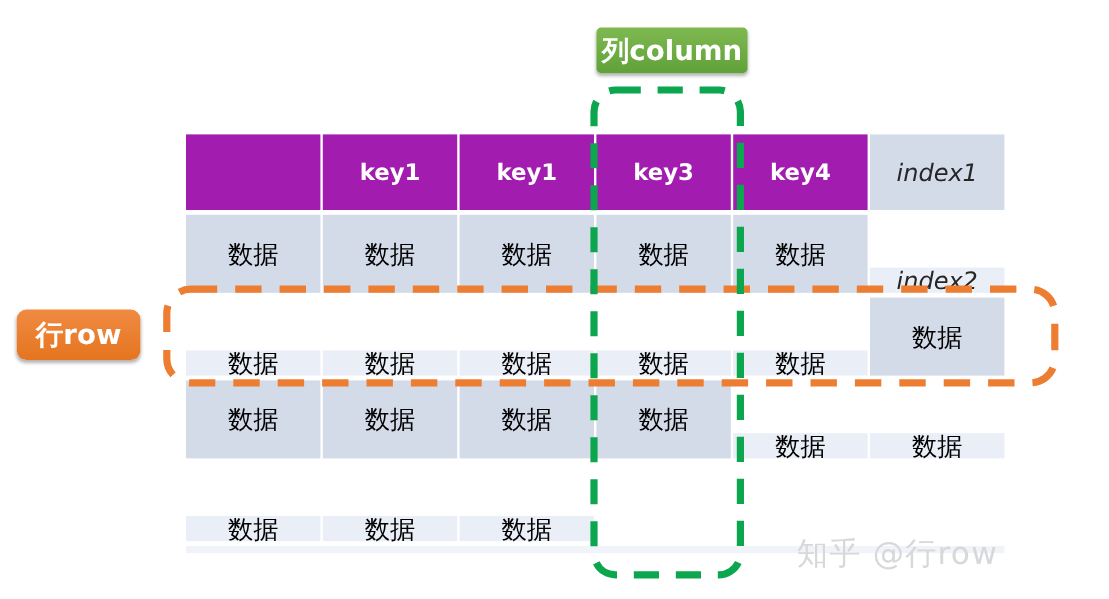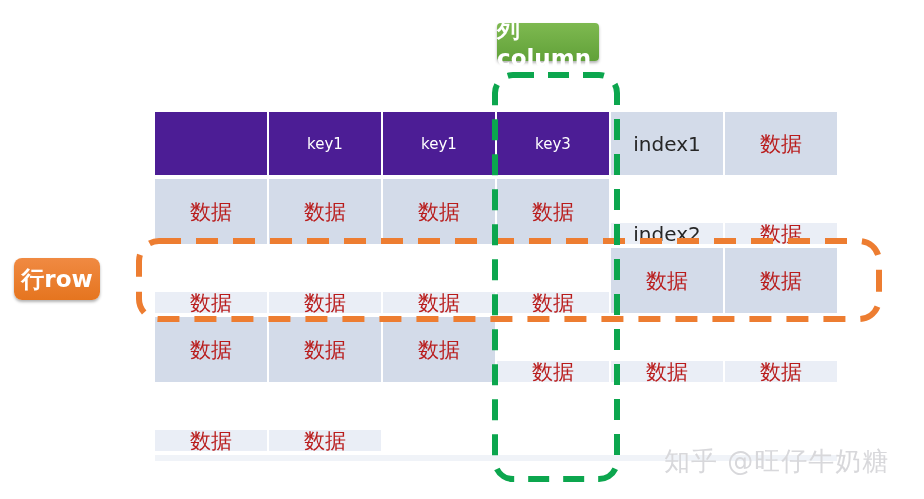--- a/index.html
+++ b/index.html
@@ -8,46 +8,46 @@
 
   
   .dtable {
     position:absolute; left:155px; top:112px; width:682px;
     display:grid;
     grid-template-columns:repeat(6, 1fr);
     grid-template-rows:63px 65px 65px 65px 65px;
     gap:4px 2px;
   }
   .cell { display:flex; align-items:center; justify-content:center; }
-  .hcell { background:#4c1d95; color:#ffffff; font-weight:normal; font-size:15px; }
+  .hcell { background:#a21caf; color:#ffffff; font-weight:bold; font-size:19px; }
   .band-a { background:#d3dbe9; }
   .band-b { background:#eaeef6;margin-top:44px; }
-  .bcell { font-size:21px; color:#b91c1c; }
-  .icell { font-size:20px; color:#262626; }
+  .bcell { font-size:21px; color:#000000; }
+  .icell { font-size:20px; color:#262626;font-style:italic; }
   .table-footer-strip {
     position:absolute; left:155px; top:455px; width:682px; height:6px;
     background:#f0f3f8;
   }
 
   
   .overlay { position:absolute; left:0; top:0; width:924px; height:499px; pointer-events:none; }
 
   
   .callout {
     position:absolute; display:flex; align-items:center; justify-content:center;
     color:#ffffff; font-size:23px; font-weight:bold;
     box-shadow:0 2px 3px rgba(0,0,0,0.3);
   }
   .col-callout {
-    left:497px; top:23px; width:102px; height:38px;
+    left:497px; top:23px; width:126px; height:38px;
     background:linear-gradient(180deg,#7eb950 0%,#61a139 100%);
     border-radius:4px;
   }
   .row-callout {
-    left:14px; top:258px; width:86px; height:42px;
+    left:14px; top:258px; width:103px; height:42px;
     background:linear-gradient(180deg,#f08a42 0%,#e5751f 100%);
     border-radius:8px;
   }
 
   
   .watermark {
     position:absolute; left:664px; top:444px;
     font-size:26px; color:#d8d8db; letter-spacing:1px; white-space:nowrap;
   }
 </style>
@@ -55,20 +55,21 @@
 <body>
 
 <div class="canvas">
 
   <div class="dtable">
 
     <div class="cell hcell"></div>
     <div class="cell hcell">key1</div>
     <div class="cell hcell">key1</div>
     <div class="cell hcell">key3</div>
+    <div class="cell hcell">key4</div>
 
     <div class="cell band-a icell">index1</div>
     <div class="cell band-a bcell">数据</div>
     <div class="cell band-a bcell">数据</div>
     <div class="cell band-a bcell">数据</div>
     <div class="cell band-a bcell">数据</div>
     <div class="cell band-a bcell">数据</div>
 
     <div class="cell band-b icell">index2</div>
     <div class="cell band-b bcell">数据</div>
@@ -98,15 +99,15 @@
     <rect x="495" y="75" width="122" height="404" rx="18" ry="18" fill="none" stroke="#0ca64e" stroke-width="6" stroke-dasharray="21 14"></rect>
   </svg>
 
   <div class="callout col-callout">
     <span>列column</span>
   </div>
   <div class="callout row-callout">
     <span>行row</span>
   </div>
 
-  <div class="watermark">知乎 @旺仔牛奶糖</div>
+  <div class="watermark">知乎 @行row</div>
 
 </div>
 
 </body></html>

